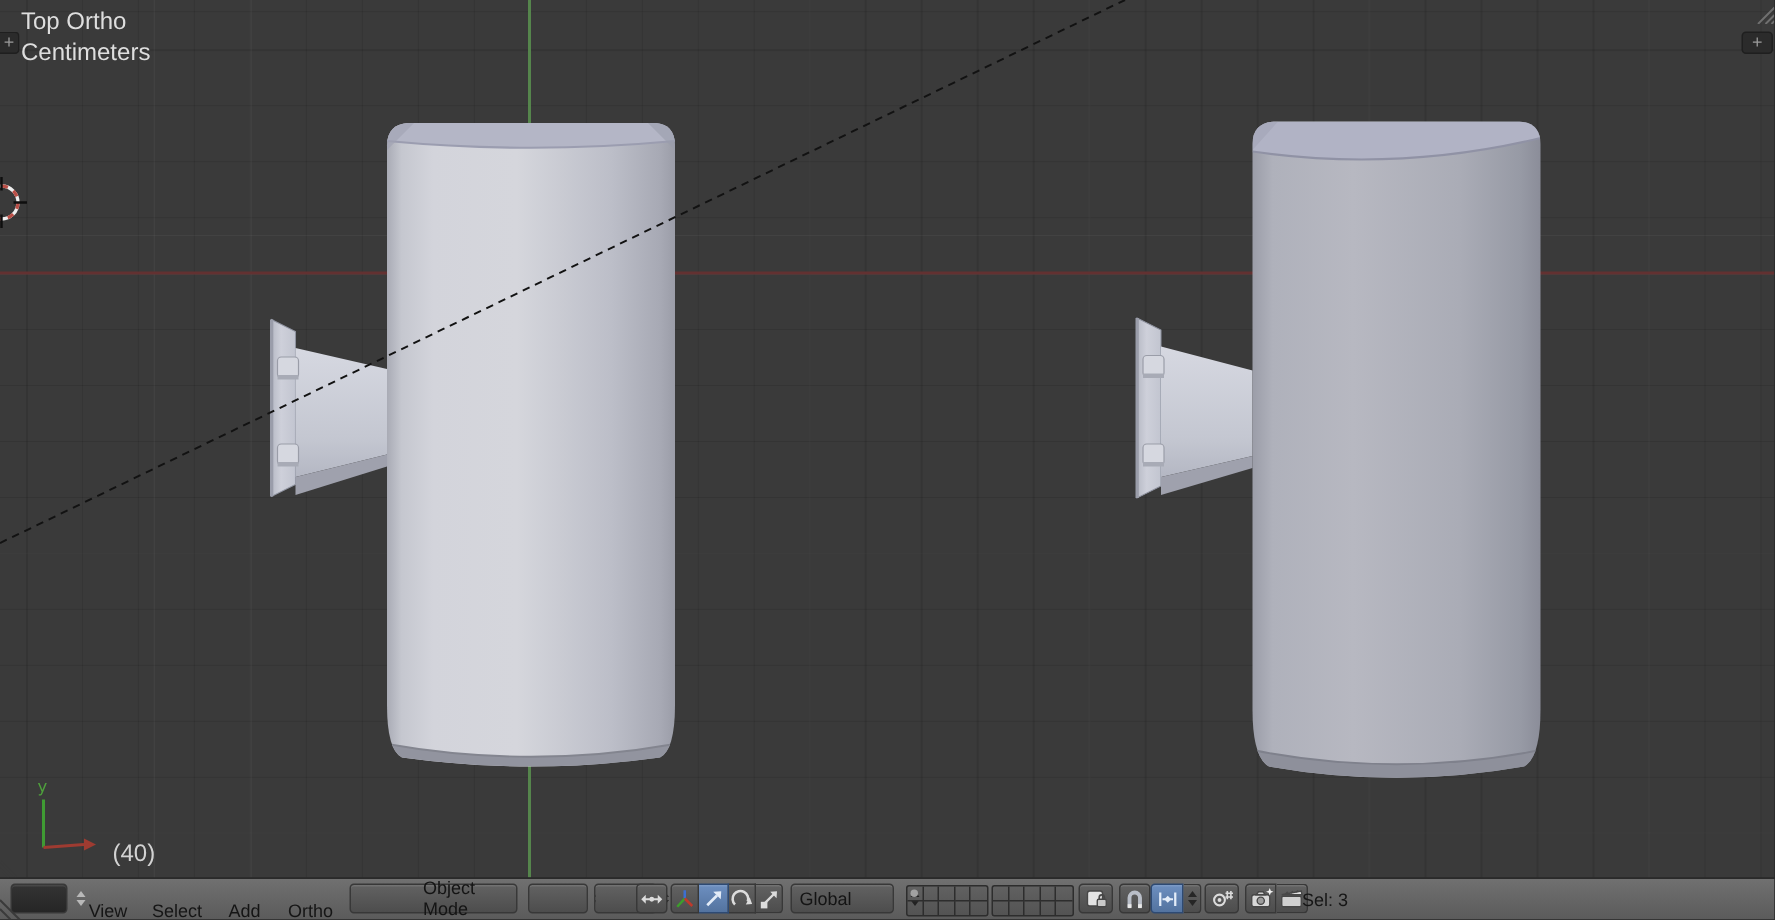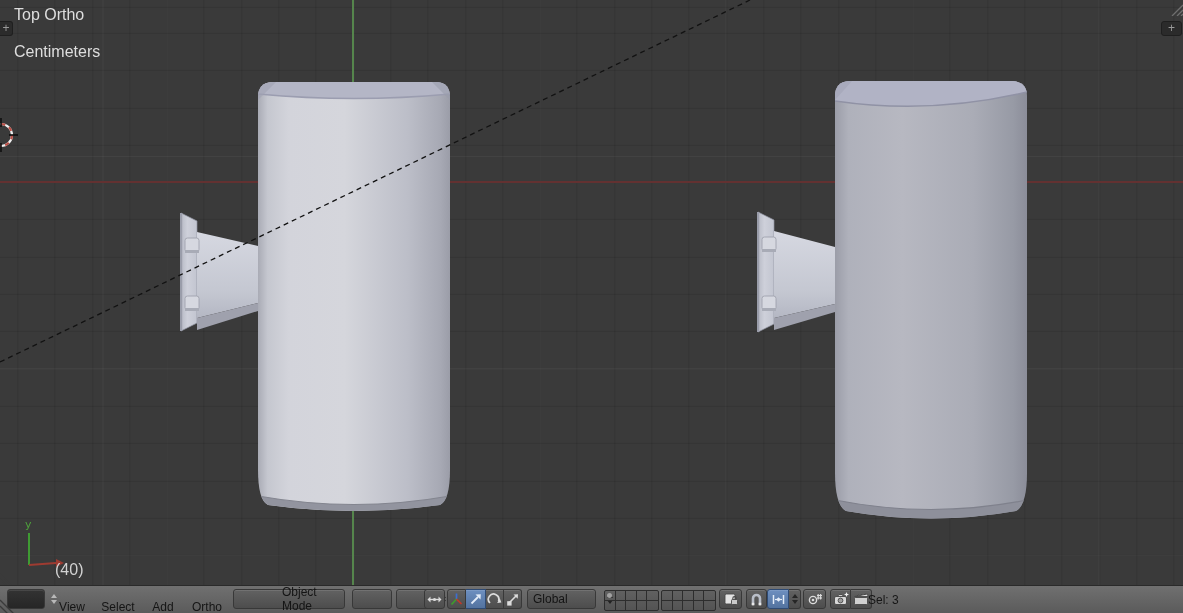--- a/index.html
+++ b/index.html
@@ -12,22 +12,22 @@
       background-image:
         repeating-linear-gradient(to right, rgba(255,255,255,0.045) 0 1px, transparent 1px 186.5px),
         repeating-linear-gradient(to bottom, rgba(255,255,255,0.04) 0 1px, transparent 1px 186.5px),
         repeating-linear-gradient(to right, rgba(0,0,0,0.10) 0 1px, transparent 1px 37.3px),
         repeating-linear-gradient(to bottom, rgba(0,0,0,0.10) 0 1px, transparent 1px 37.3px);
       background-position:166.5px 0,0 182px,17.3px 0,0 32.8px;}
   .axis-green{position:absolute;left:352px;top:0;width:2px;height:585px;background:#55854c;}
   .axis-red{position:absolute;left:0;top:181px;width:1183px;height:2px;background:#633131;}
   .vp-text{position:absolute;color:#dedede;font-size:16px;line-height:14px;}
   #view-name{left:14px;top:8px;}
-  #unit-name{left:14px;top:45px;}
-  #obj-info{left:55px;top:563px;color:#d2d2d2;}
+  #unit-name{left:14px;top:29px;}
+  #obj-info{left:75px;top:563px;color:#d2d2d2;}
   .panel-toggle{position:absolute;background:#2b2b2b;border:1px solid #1f1f1f;border-radius:3px;
       color:#9a9a9a;font-size:12px;line-height:13px;text-align:center;padding:0;}
   #tshelf-toggle{left:0;top:21px;width:13px;height:15px;border-left:none;border-radius:0 3px 3px 0;}
   #nprop-toggle{left:1161px;top:21px;width:21px;height:15px;}
   svg{display:block;}
   .abs{position:absolute;}
   
   #hdr{position:absolute;left:0;top:585px;width:1183px;height:28px;
        background:linear-gradient(#707070,#5b5b5b);border-top:1px solid #2a2a2a;box-sizing:border-box;}
   .menu{position:absolute;top:0;height:42px;display:flex;align-items:center;justify-content:center;

